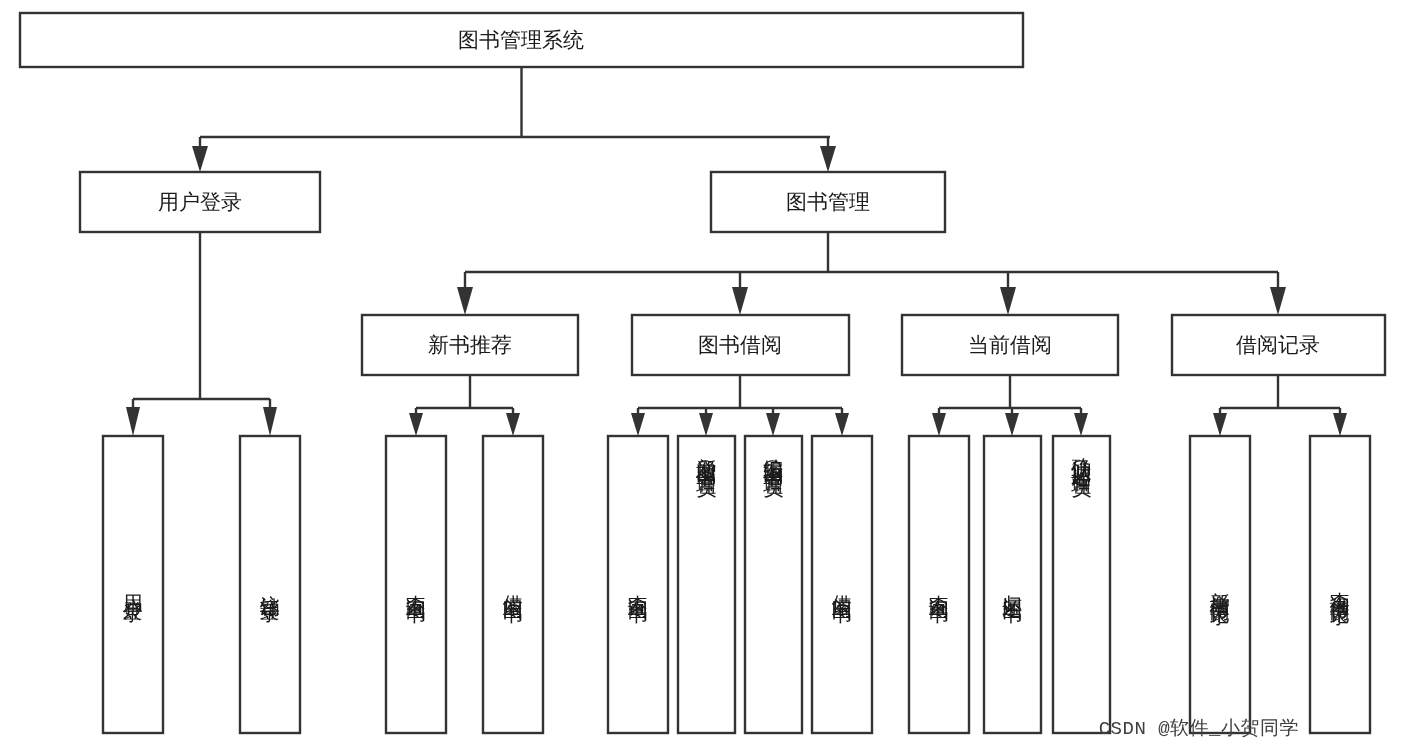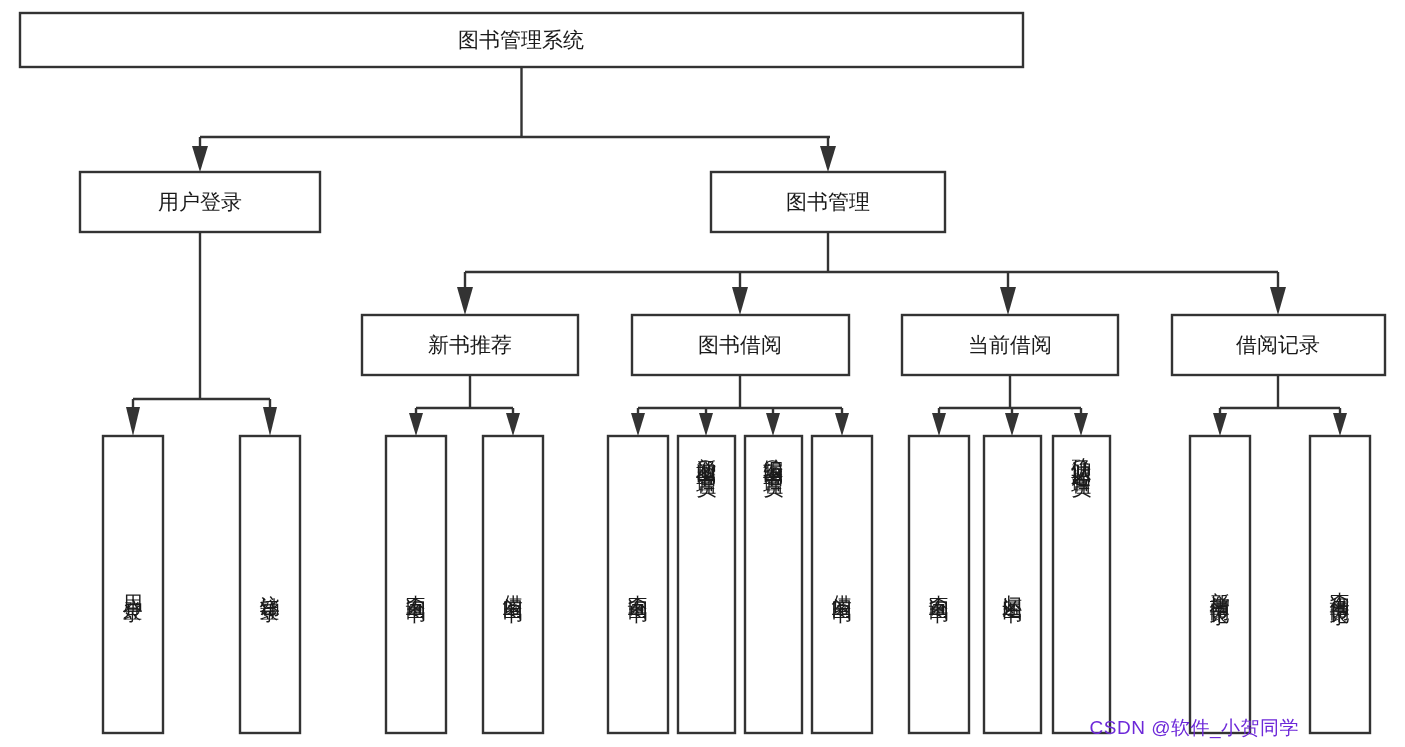--- a/index.html
+++ b/index.html
@@ -62,23 +62,23 @@
     line-height: 1.12;
     color: #1a1a1a;
     letter-spacing: 3px;
     white-space: nowrap;
     text-align: center;
   }
   .watermark {
     position: absolute;
     right: 14px;
     bottom: 6px;
-    font-family: Liberation Sans, sans-serif;
+    font-family: Liberation Mono, monospace;
     font-size: 19px;
-    color: #6d28d9;
+    color: #404040;
     letter-spacing: 0.5px;
     white-space: nowrap;
   }
 </style>
 </head>
 <body>
 
 <div id="diagram-root">
 
   <svg class="diagram-svg" viewBox="0 0 1405 747">

